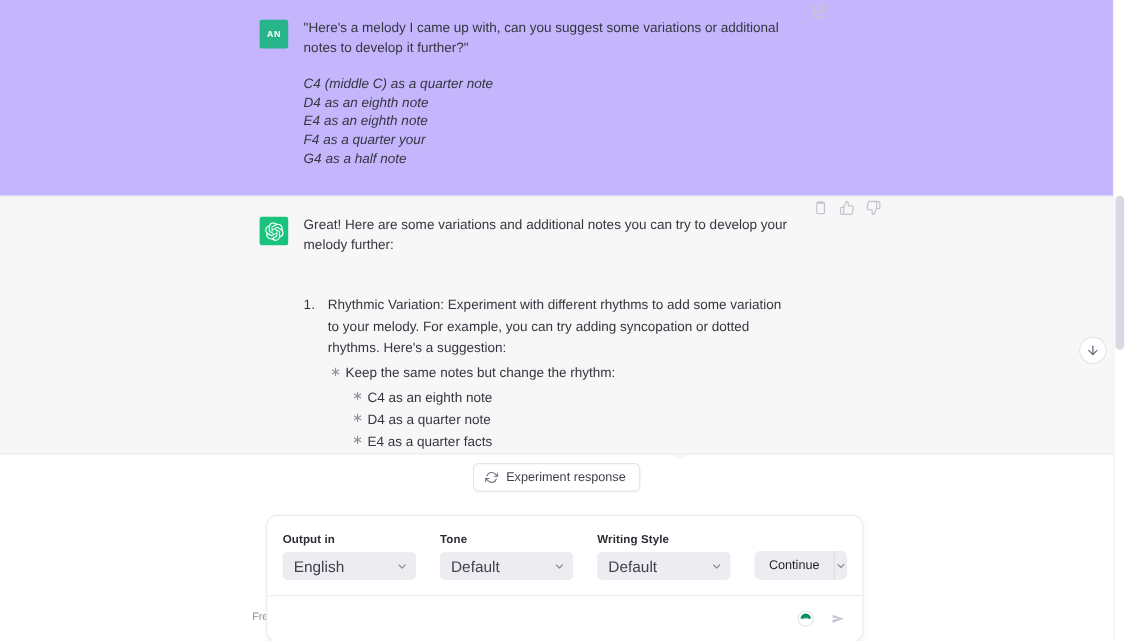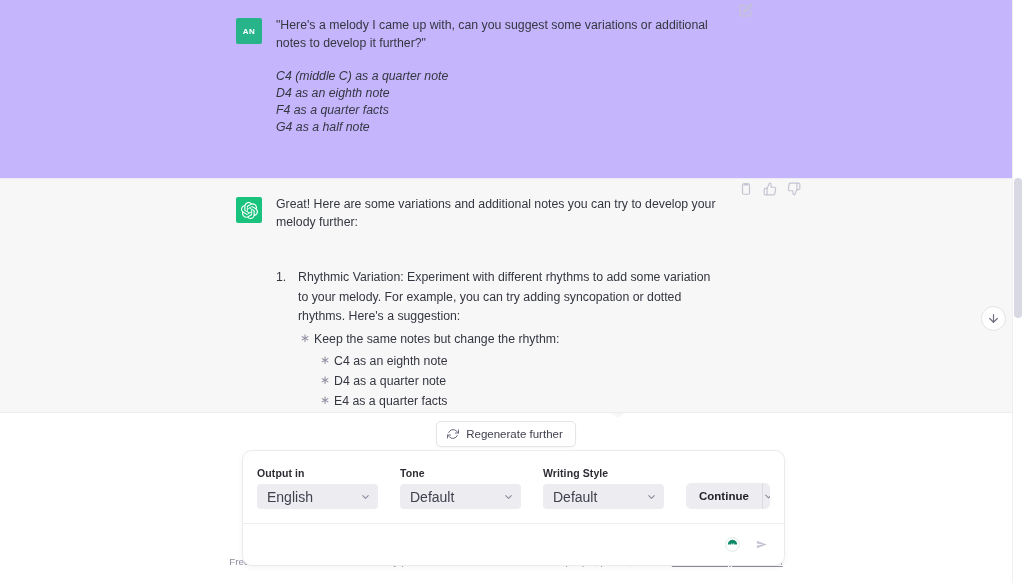--- a/index.html
+++ b/index.html
@@ -210,21 +210,21 @@
     box-shadow: 0 1px 2px rgba(0,0,0,0.04);
     cursor: pointer;
     white-space: nowrap;
   }
   .regen-btn svg { width: 12px; height: 12px; color: #6e6e80; }
 
   
   .aiprm-panel {
     position: absolute;
     left: 242px;
-    top: 450px;
+    top: 468px;
     width: 543px;
     background: #ffffff;
     border: 1px solid #ebebed;
     border-radius: 10px;
     box-shadow: 0 2px 6px rgba(0,0,0,0.045);
     z-index: 4;
   }
   .panel-controls {
     display: flex;
     align-items: flex-end;
@@ -268,21 +268,21 @@
     background: #ececf1;
     border-radius: 5px;
     height: 26px;
     overflow: hidden;
     cursor: pointer;
   }
   .continue-main {
     display: flex; align-items: center;
     padding: 0 13px;
     font-size: 11.5px;
-    font-weight: 700;
+    font-weight: 400;
     color: #1f1f26;
   }
   .continue-chev {
     display: flex; align-items: center; justify-content: center;
     width: 24px;
     border-left: 1px solid #dcdce3;
     color: #8e8ea0;
   }
   .continue-chev svg { width: 11px; height: 11px; }
 
@@ -355,21 +355,22 @@
   </div>
 
   <div class="msg msg-user">
     <div class="msg-inner">
       <div class="avatar">AN</div>
       <div class="msg-body">
         <div class="para">"Here's a melody I came up with, can you suggest some variations or additional notes to develop it further?"</div>
         <div class="note-lines">
           <div>C4 (middle C) as a quarter note</div>
           <div>D4 as an eighth note</div>
-          <div>F4 as a quarter facts</div>
+          <div>E4 as an eighth note</div>
+          <div>F4 as a quarter your</div>
           <div>G4 as a half note</div>
         </div>
       </div>
     </div>
     <div class="msg-actions user-actions">
       <div class="icon-btn">
         <svg viewBox="0 0 24 24" fill="none" stroke="currentColor" stroke-width="2" stroke-linecap="round" stroke-linejoin="round">
           <path d="M11 4H4a2 2 0 0 0-2 2v14a2 2 0 0 0 2 2h14a2 2 0 0 0 2-2v-7"></path>
           <path d="M18.5 2.5a2.12 2.12 0 0 1 3 3L12 15l-4 1 1-4 9.5-9.5z"></path>
         </svg>
@@ -431,21 +432,21 @@
     </svg>
   </div>
 
   <div class="regen-row">
     <button class="regen-btn">
       <svg viewBox="0 0 24 24" fill="none" stroke="currentColor" stroke-width="2" stroke-linecap="round" stroke-linejoin="round">
         <polyline points="23 4 23 10 17 10"></polyline>
         <polyline points="1 20 1 14 7 14"></polyline>
         <path d="M3.51 9a9 9 0 0 1 14.85-3.36L23 10M1 14l4.64 4.36A9 9 0 0 0 20.49 15"></path>
       </svg>
-      <span>Regenerate further</span>
+      <span>Experiment response</span>
     </button>
   </div>
 
   <div class="aiprm-panel">
     <div class="panel-controls">
 
       <div class="control-group">
         <div class="control-label">Output in</div>
         <div class="select-box">
           <span>English</span>

